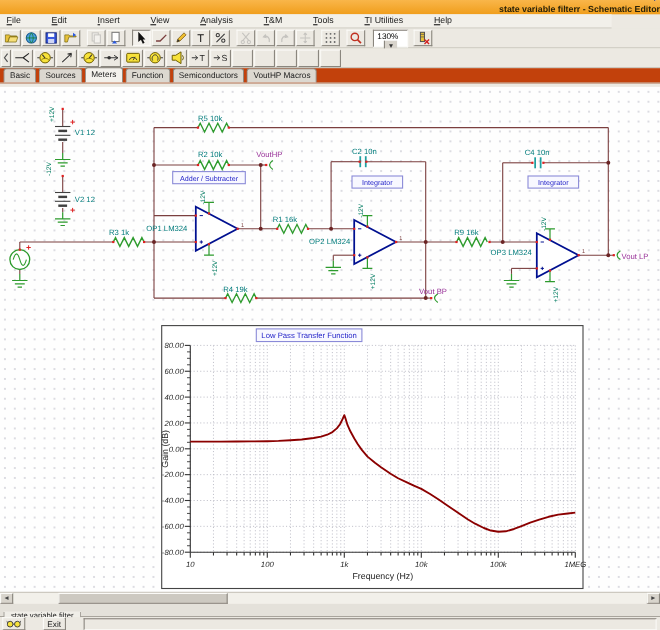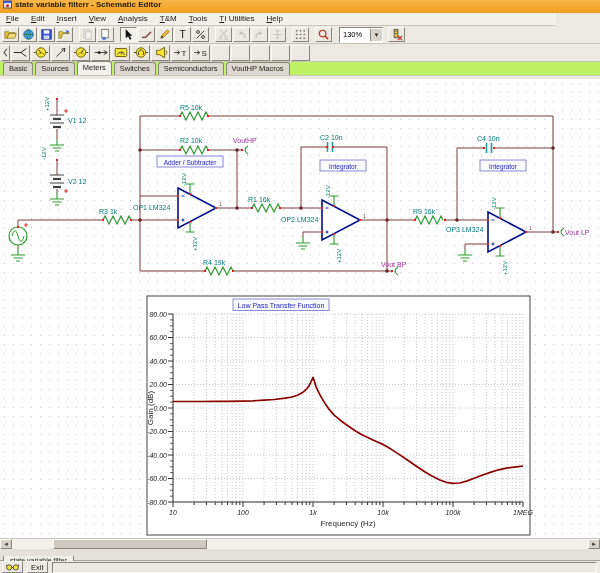--- a/index.html
+++ b/index.html
@@ -1,59 +1,59 @@
 <!DOCTYPE html>
 <html><head>
 <meta charset="utf-8">
 <style>
   html,body{margin:0;padding:0;background:#fff;font-family:"Liberation Sans",sans-serif;}
   .window{position:relative;width:600px;height:573px;background:#ece9e2;outline:1px solid #b0a89a;overflow:hidden;}
   
-  .titlebar{position:absolute;left:0;top:0;width:600px;height:13px;background:linear-gradient(#f9b64a,#f09e1c);display:flex;align-items:flex-start;gap:3px;padding-left:3px;box-sizing:border-box;}
+  .titlebar{position:absolute;left:0;top:0;width:600px;height:13px;background:linear-gradient(#f9b64a,#f09e1c);display:flex;align-items:flex-end;gap:3px;padding-left:3px;box-sizing:border-box;flex-direction:column;}
   .titlebar .ttl{font-size:8px;font-weight:bold;color:#2a2208;white-space:nowrap;}
   
-  .menubar{position:absolute;left:0;top:13px;width:556px;height:13px;background:#f2f0ea;border-bottom:1px solid #c9c5bc;display:flex;align-items:center;box-sizing:border-box;}
+  .menubar{position:absolute;left:0;top:13px;width:556px;height:13px;background:#f2f0ea;border-bottom:1px solid #c9c5bc;display:flex;align-items:center;box-sizing:border-box;gap:16px;}
   .menu-item{font-size:8px;color:#1a1a1a;padding:0 6px;height:12px;line-height:12px;cursor:default;}
   
   .toolbar{position:absolute;left:0;width:600px;display:flex;align-items:center;background:#ece9e2;box-sizing:border-box;border-bottom:1px solid #c9c5bc;}
   #toolbar-main{top:26px;height:18px;padding-left:2px;}
   #toolbar-components{top:44px;height:18px;padding-left:1px;}
   .tgroup{display:flex;margin-right:5px;}
   .tbtn{width:17px;height:15px;background:#ece9e2;border:1px solid;border-color:#fbfaf7 #8a867e #8a867e #fbfaf7;display:flex;align-items:center;justify-content:center;padding:0;margin-right:1px;}
   .tbtn.big{width:19px;height:16px;}
   .tbtn.narrow{width:9px;}
   .tbtn.disabled svg{opacity:.38;filter:grayscale(1);}
   .tbtn.active{border-color:#8a867e #fbfaf7 #fbfaf7 #8a867e;background:#f3f1ec;}
   .tbtn svg{display:block;}
   .tbtn.empty{background:#ece9e2;}
-  .combo{display:flex;align-items:center;height:14px;border:1px solid;border-color:#8a867e #fbfaf7 #fbfaf7 #8a867e;background:#fff;margin:0 5px 0 1px;}
+  .combo{display:flex;align-items:center;height:14px;border:1px solid;border-color:#8a867e #fbfaf7 #fbfaf7 #8a867e;background:#fff;margin:0 5px 0 1px;flex-direction:column;}
   .combo .val{font-size:7.5px;padding:0 3px;min-width:24px;}
   .combo .drop{width:11px;height:12px;background:#d8d4cc;border-left:1px solid #8a867e;font-size:6px;line-height:12px;text-align:center;color:#333;}
   
-  .tabs{position:absolute;left:0;top:62px;width:600px;height:14px;display:flex;align-items:flex-end;padding-left:3px;box-sizing:border-box;background:#bef264;border-bottom:1px solid #c9c5bc;}
+  .tabs{position:absolute;left:0;top:62px;width:600px;height:14px;display:flex;align-items:flex-end;padding-left:3px;box-sizing:border-box;background:#c2410c;border-bottom:1px solid #c9c5bc;}
   .tab{font-size:7.5px;color:#222;background:#dcd8d0;border:1px solid #8a867e;border-bottom:none;border-radius:3px 3px 0 0;padding:1px 5px 1px 5px;margin-right:2px;height:10px;line-height:10px;}
   .tab.active{background:#f3f1ec;font-weight:normal;height:11px;}
   
   .canvas{position:absolute;left:0;top:79px;width:600px;height:462px;background-color:#fefefe;background-image:radial-gradient(circle,#c9c9d2 0.6px,rgba(0,0,0,0) 0.7px);background-size:9px 9px;}
   .canvas svg{position:absolute;left:0;top:0;}
   svg text{font-family:"Liberation Sans",sans-serif;}
   .lbl{font-size:7px;fill:#007b7b;}
   .node{font-size:7px;fill:#993399;}
   .blk{font-size:6.5px;fill:#2424c8;text-anchor:middle;}
   .rot{font-size:6px;fill:#007b60;}
   .pinnum{font-size:5px;fill:#7b3f3f;}
   .axis-tick{font-size:7px;font-style:italic;fill:#222;}
   .axis-name{font-size:8px;fill:#222;}
   
   .hscroll{position:absolute;left:0;top:538px;width:600px;height:11px;background:#f2f0ea;border-top:1px solid #c9c5bc;box-sizing:border-box;}
   .sbtn{position:absolute;top:0;width:12px;height:10px;background:#d8d4cc;border:1px solid;border-color:#fbfaf7 #8a867e #8a867e #fbfaf7;font-size:6px;line-height:9px;text-align:center;color:#444;box-sizing:border-box;}
   .thumb{position:absolute;left:53px;top:0;width:154px;height:10px;background:#cdc9c1;border:1px solid;border-color:#fbfaf7 #8a867e #8a867e #fbfaf7;box-sizing:border-box;}
   .doctabs{position:absolute;left:0;top:549px;width:600px;height:12px;background:#e4e1da;border-bottom:1px solid #a8a49c;box-sizing:border-box;}
   .doctab{display:inline-block;margin-left:3px;font-size:7px;color:#222;background:#f0eee8;border:1px solid #8a867e;border-top:none;border-radius:0 0 2px 2px;padding:1px 6px;}
-  .statusbar{position:absolute;left:0;top:561px;width:600px;height:12px;background:#ece9e2;display:flex;align-items:center;gap:4px;padding-left:2px;box-sizing:border-box;}
+  .statusbar{position:absolute;left:0;top:561px;width:600px;height:12px;background:#ece9e2;display:flex;align-items:center;gap:16px;padding-left:2px;box-sizing:border-box;}
   .status-btn{height:10px;display:flex;align-items:center;border:1px solid;border-color:#fbfaf7 #8a867e #8a867e #fbfaf7;padding:0 3px;background:#ece9e2;font-size:7.5px;color:#222;}
   .status-panel{flex:1;height:9px;margin-right:3px;border:1px solid;border-color:#8a867e #fbfaf7 #fbfaf7 #8a867e;}
 </style>
 </head>
 <body>
 
 <div class="window">
 
   <div class="titlebar">
     <svg width="9" height="9" viewBox="0 0 9 9">
@@ -344,21 +344,21 @@
       <button class="tbtn big empty"></button>
       <button class="tbtn big empty"></button>
       <button class="tbtn big empty"></button>
       <button class="tbtn big empty"></button>
     </div>
 
   <div class="tabs" id="palette-tabs">
       <div class="tab">Basic</div>
       <div class="tab">Sources</div>
       <div class="tab active">Meters</div>
-      <div class="tab">Switches</div>
+      <div class="tab">Function</div>
       <div class="tab">Semiconductors</div>
       <div class="tab">VoutHP Macros</div>
     </div>
 
   <div class="canvas">
     <svg id="main-svg" width="600" height="462" viewBox="0 0 600 462">
 
       <g id="wires">
           <path d="M140 37H180" stroke="#7b3f3f" fill="none" stroke-width="1"></path>
           <path d="M208 37H553" stroke="#7b3f3f" fill="none" stroke-width="1"></path>

